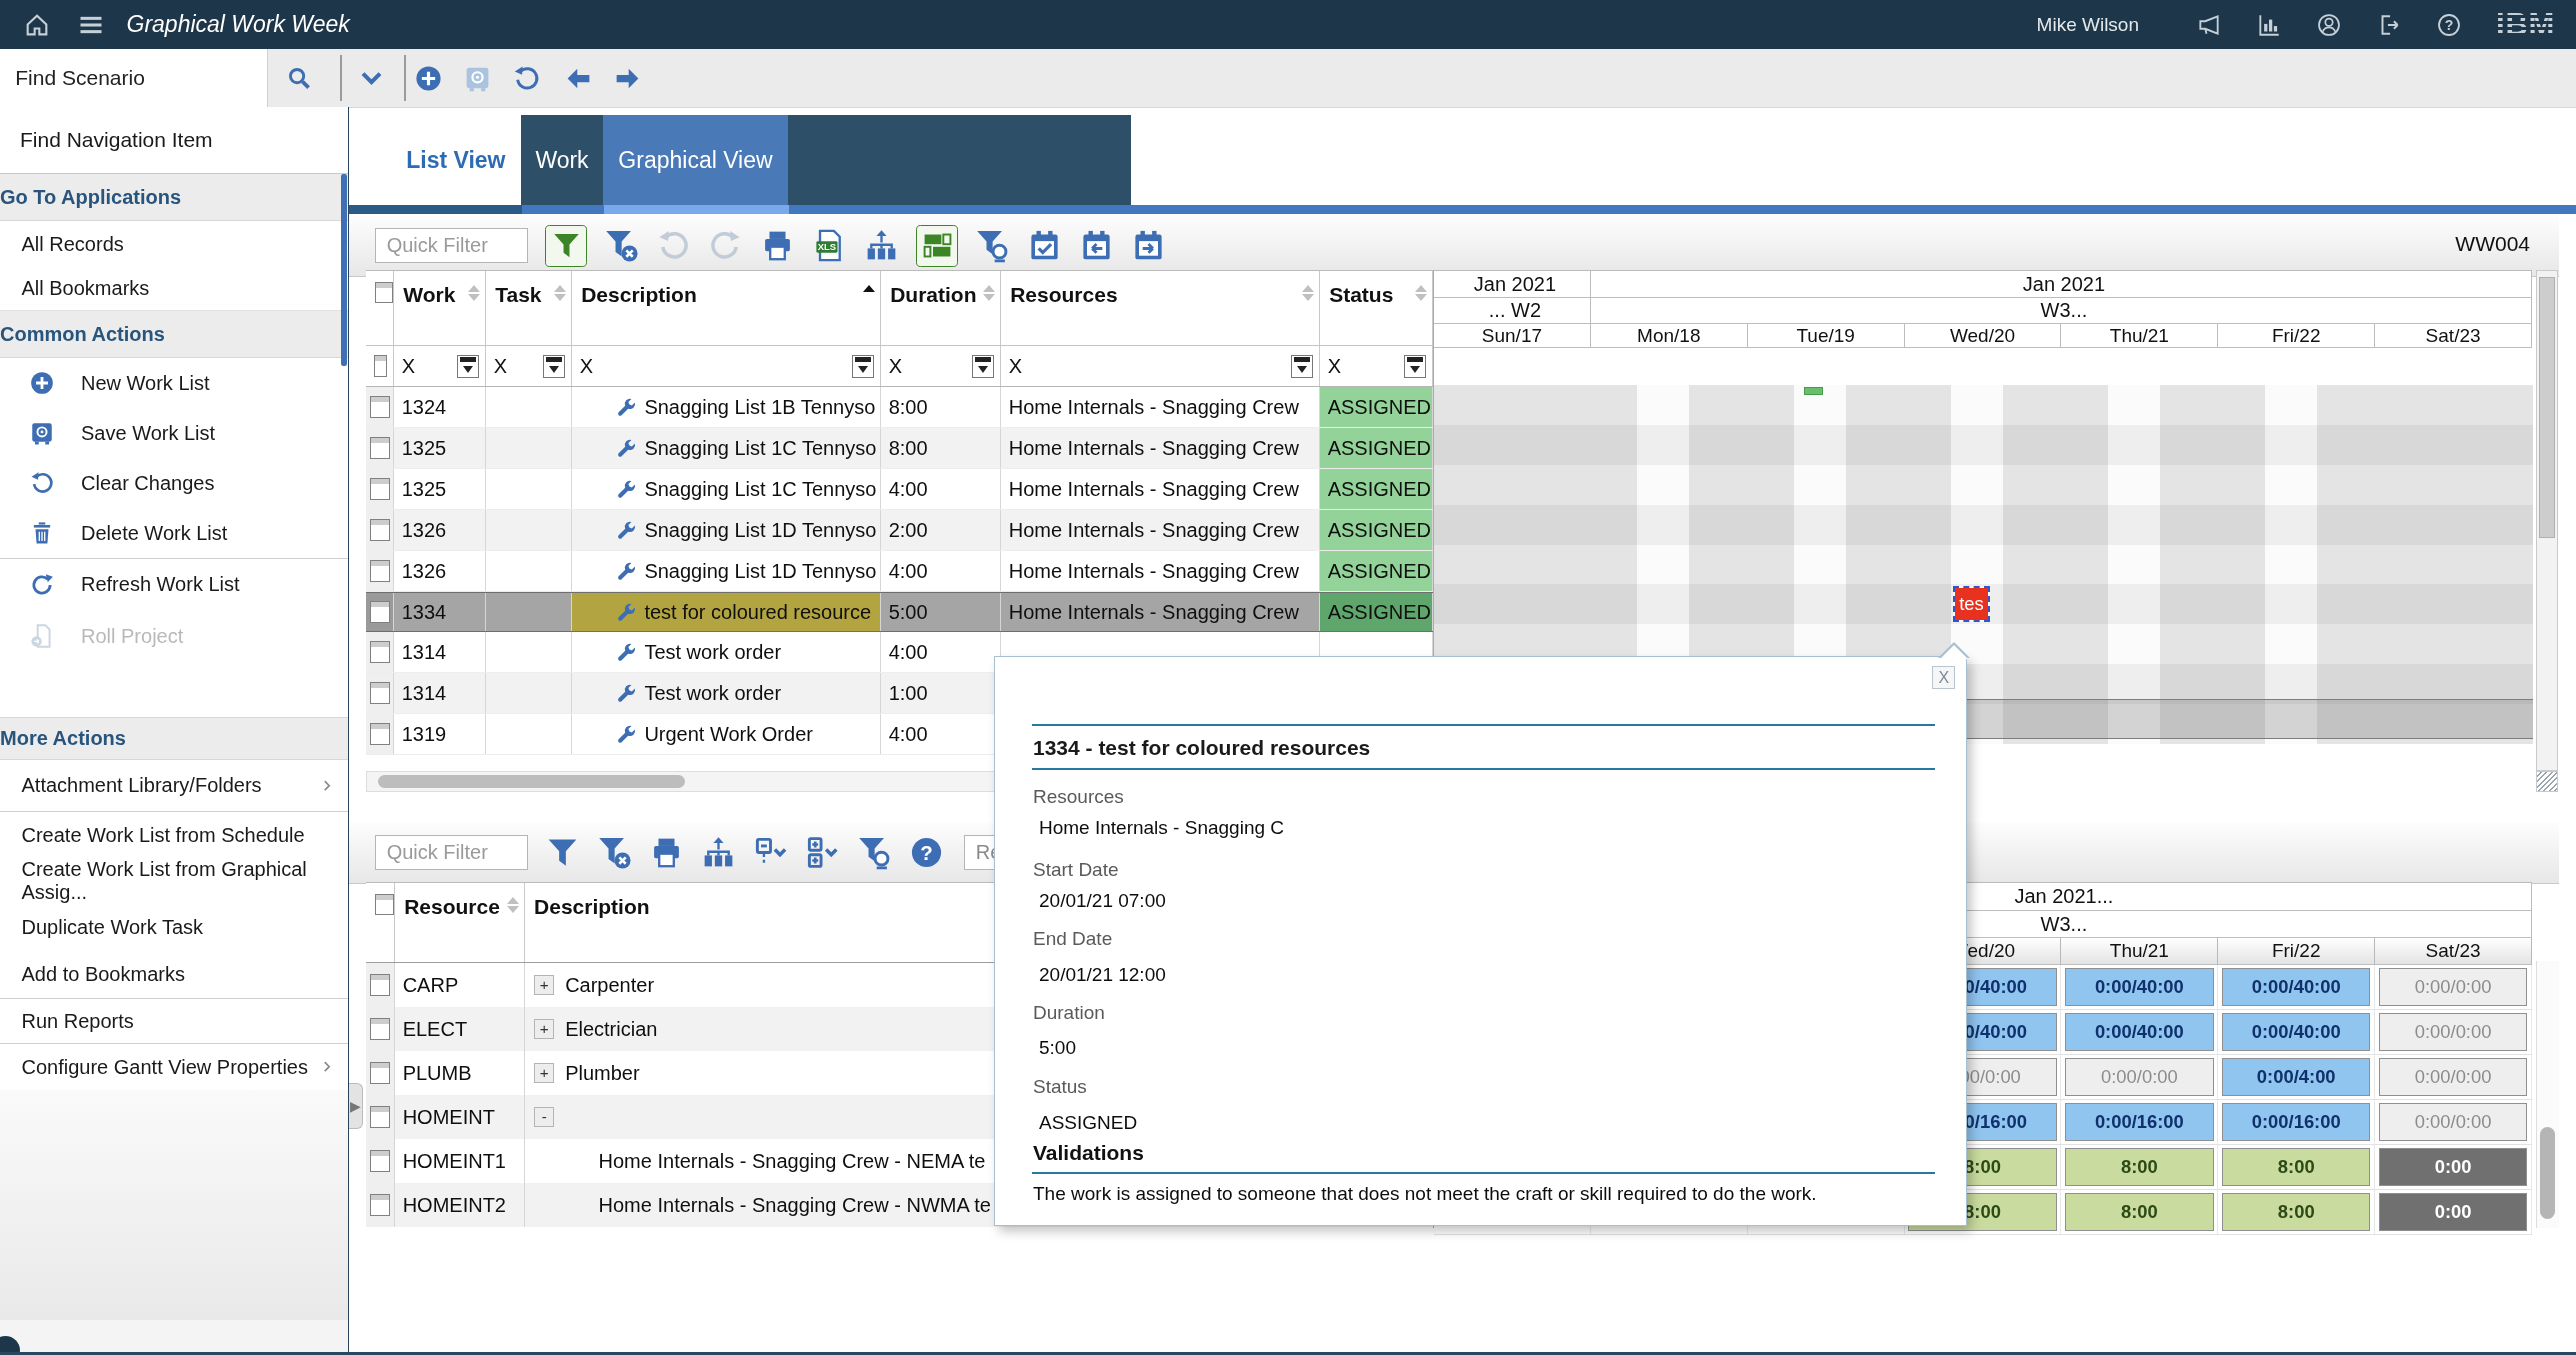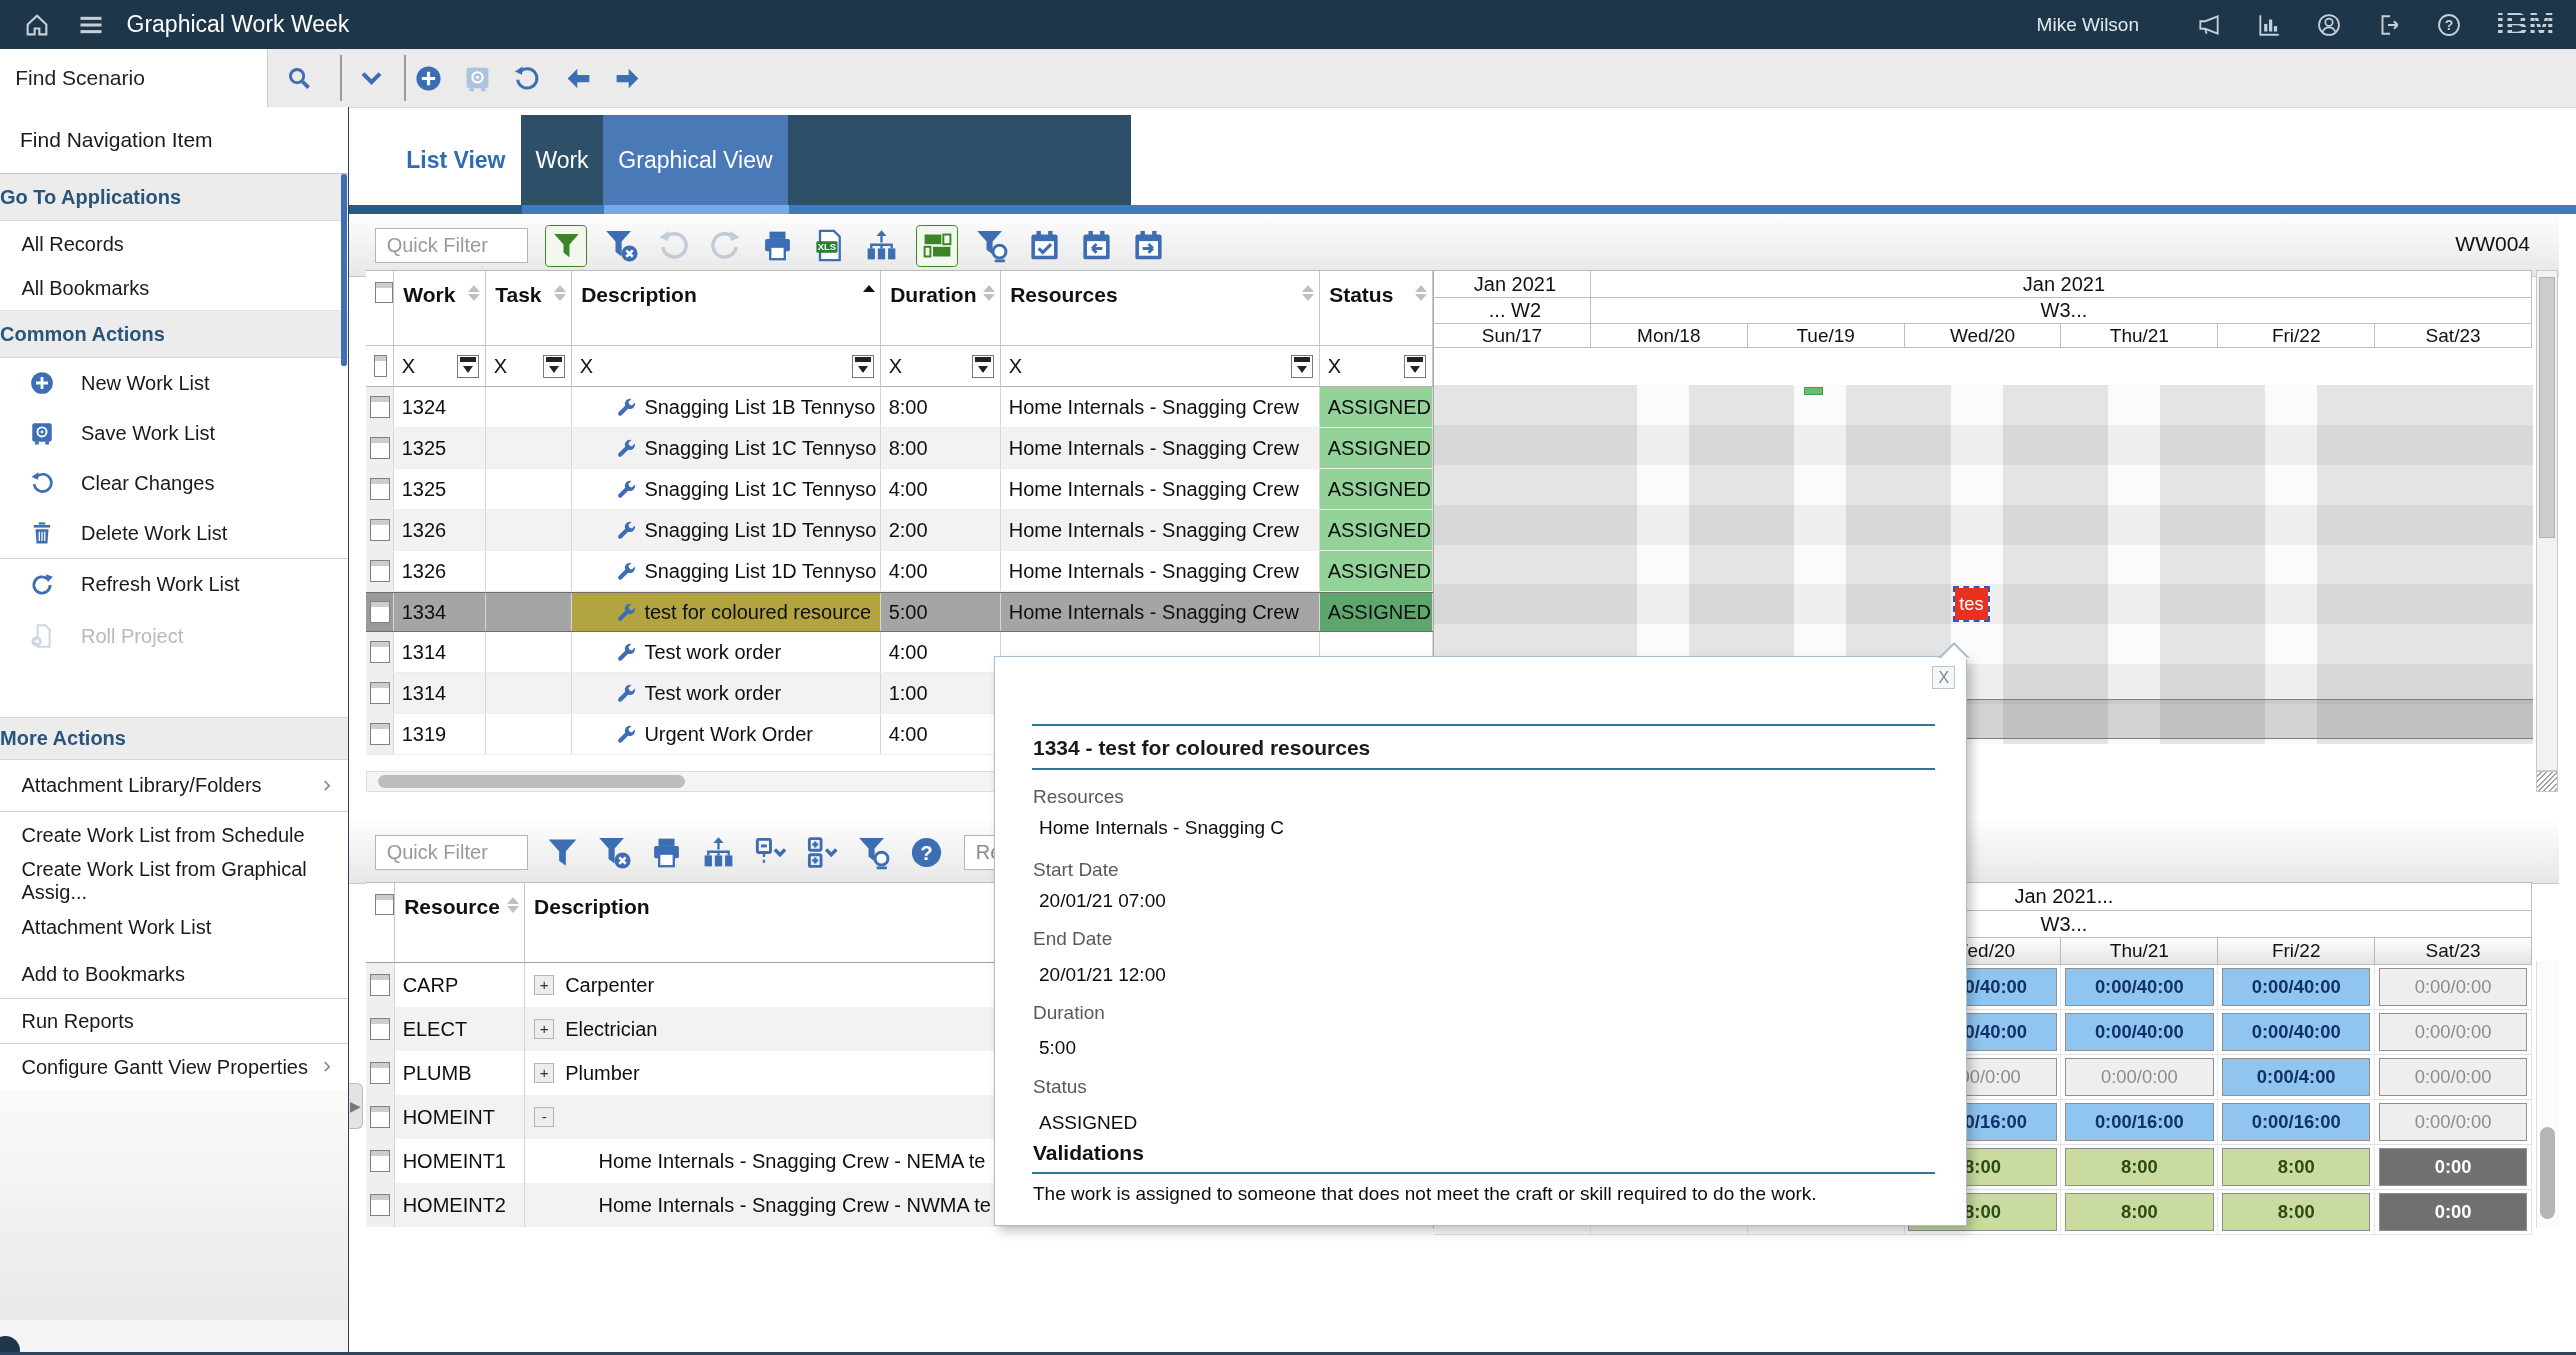--- a/index.html
+++ b/index.html
@@ -2,21 +2,21 @@
 <html style="font-size:12.3px"><head>
 <meta charset="utf-8">
 <style>
   html,body{margin:0;padding:0;}
   body{width:2576px;height:1355px;position:relative;overflow:hidden;background:#fff;
        font-family:"Liberation Sans",sans-serif;color:#161616;}
   .abs{position:absolute;}
 
   
   #app-header{left:0;top:0;width:2576px;height:49px;background:#1d3649;display:flex;align-items:center;color:#cdd6dd;}
-  #app-header .title{color:#fff;font-size:23px;margin-left:21.5px;}
+  #app-header .title{color:#fff;font-size:23px;margin-left:21.5px;font-style:italic;}
   #hdr-right{position:absolute;right:20px;top:0;height:49px;display:flex;align-items:center;gap:34px;}
   #hdr-right .uname{font-size:19px;color:#e4e9ec;margin-right:23px;}
   .hic{width:26px;height:26px;color:#c6d0d8;}
   #ibm-logo{position:relative;width:60px;height:28px;}
   #ibm-logo .txt{font-size:31px;font-weight:bold;color:#c6d0d8;letter-spacing:0.8px;line-height:28px;font-style:normal;}
   #ibm-logo .stripes{position:absolute;left:-3.1px;top:1.5px;width:69px;height:26px;
      background:repeating-linear-gradient(to bottom,transparent 0 3.1px,#1d3649 3.1px 6.1px);}
 
   
   #row2{left:0;top:49px;width:2576px;height:58px;background:#ebebeb;border-bottom:0.8px solid #d7d7d7;}
@@ -454,21 +454,21 @@
       </svg>
     </div>
   <div class="sb-div"></div>
   <div class="sb-item" style="height:46px">
       <span class="lbl ind">Create Work List from Schedule</span>
     </div>
   <div class="sb-item" style="height:46px">
       <span class="lbl ind">Create Work List from Graphical Assig...</span>
     </div>
   <div class="sb-item" style="height:46px">
-      <span class="lbl ind">Attachment Work List</span>
+      <span class="lbl ind">Duplicate Work Task</span>
     </div>
   <div class="sb-item" style="height:48px">
       <span class="lbl ind">Add to Bookmarks</span>
     </div>
   <div class="sb-div"></div>
   <div class="sb-item" style="height:44px">
       <span class="lbl ind">Run Reports</span>
     </div>
   <div class="sb-div"></div>
   <div class="sb-item" style="height:46px">

